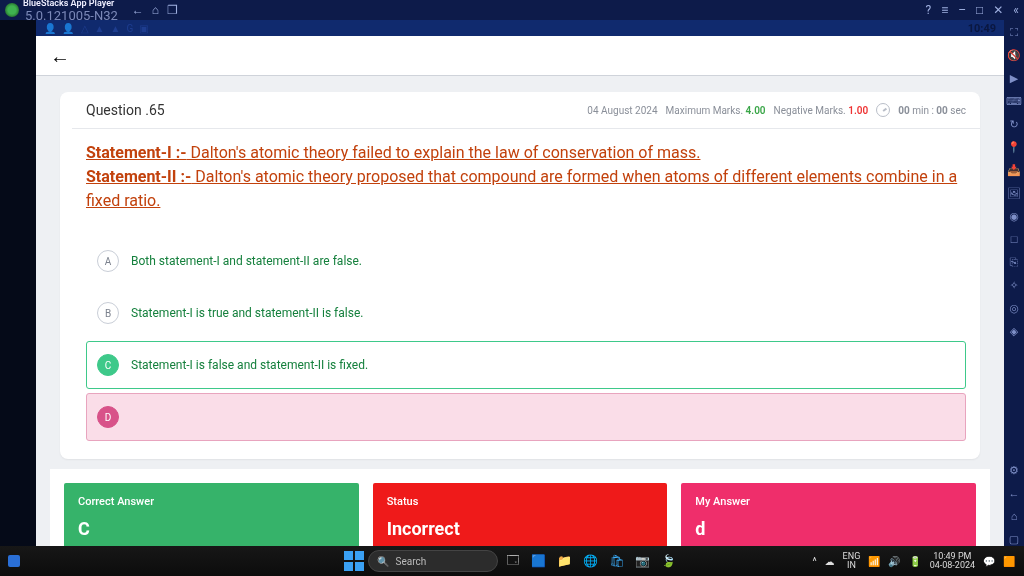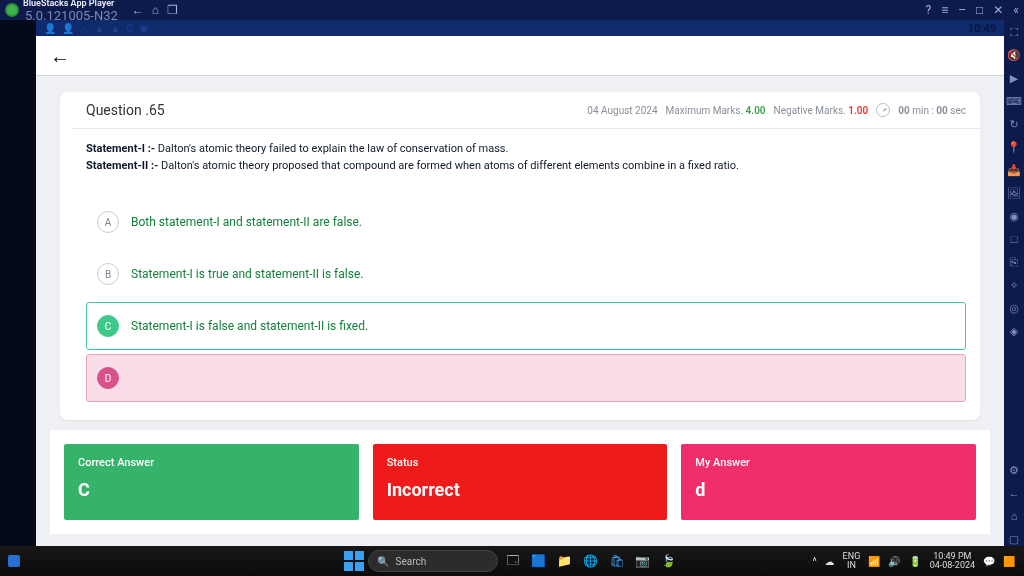--- a/index.html
+++ b/index.html
@@ -50,21 +50,21 @@
     padding-left: 12px;
   }
   .q-header { display: flex; align-items: center; padding: 10px 14px; border-bottom: 1px solid #e6e8ec; }
   .q-title { font-size: 14px; color: #333; }
   .q-meta { margin-left: auto; display: flex; gap: 8px; align-items: center; font-size: 10px; color: #8a8f99; }
   .q-meta .green { color: #3aa648; font-weight: 600; }
   .q-meta .red { color: #e33; font-weight: 600; }
   .clock-ic { width: 14px; height: 14px; border: 1.5px solid #b9bec8; border-radius: 50%; display: inline-block; position: relative; }
   .clock-ic:after { content:""; position:absolute; left:50%; top:50%; width:4px; height:1.5px; background:#b9bec8; transform-origin:left; transform:rotate(-35deg); }
 
-  .q-body { padding: 12px 14px 16px; font-size: 11px; color: #0f172a; line-height: 1.5; }
+  .q-body { padding: 12px 14px 16px; font-size: 16px; color: #c2410c; line-height: 1.5; text-decoration: underline; }
   .stmt-lbl { font-weight: 700; }
 
   .options { padding: 4px 8px 14px; }
   .opt {
     display: flex; align-items: center; gap: 12px; padding: 12px 10px; margin: 4px 6px;
     border-radius: 3px; cursor: pointer; border: 1px solid transparent;
   }
   .opt .bub {
     width: 22px; height: 22px; border-radius: 50%; border: 1px solid #c9ced7;
     display: flex; align-items: center; justify-content: center; font-size: 10px; color: #7b818d; background:#fff;

